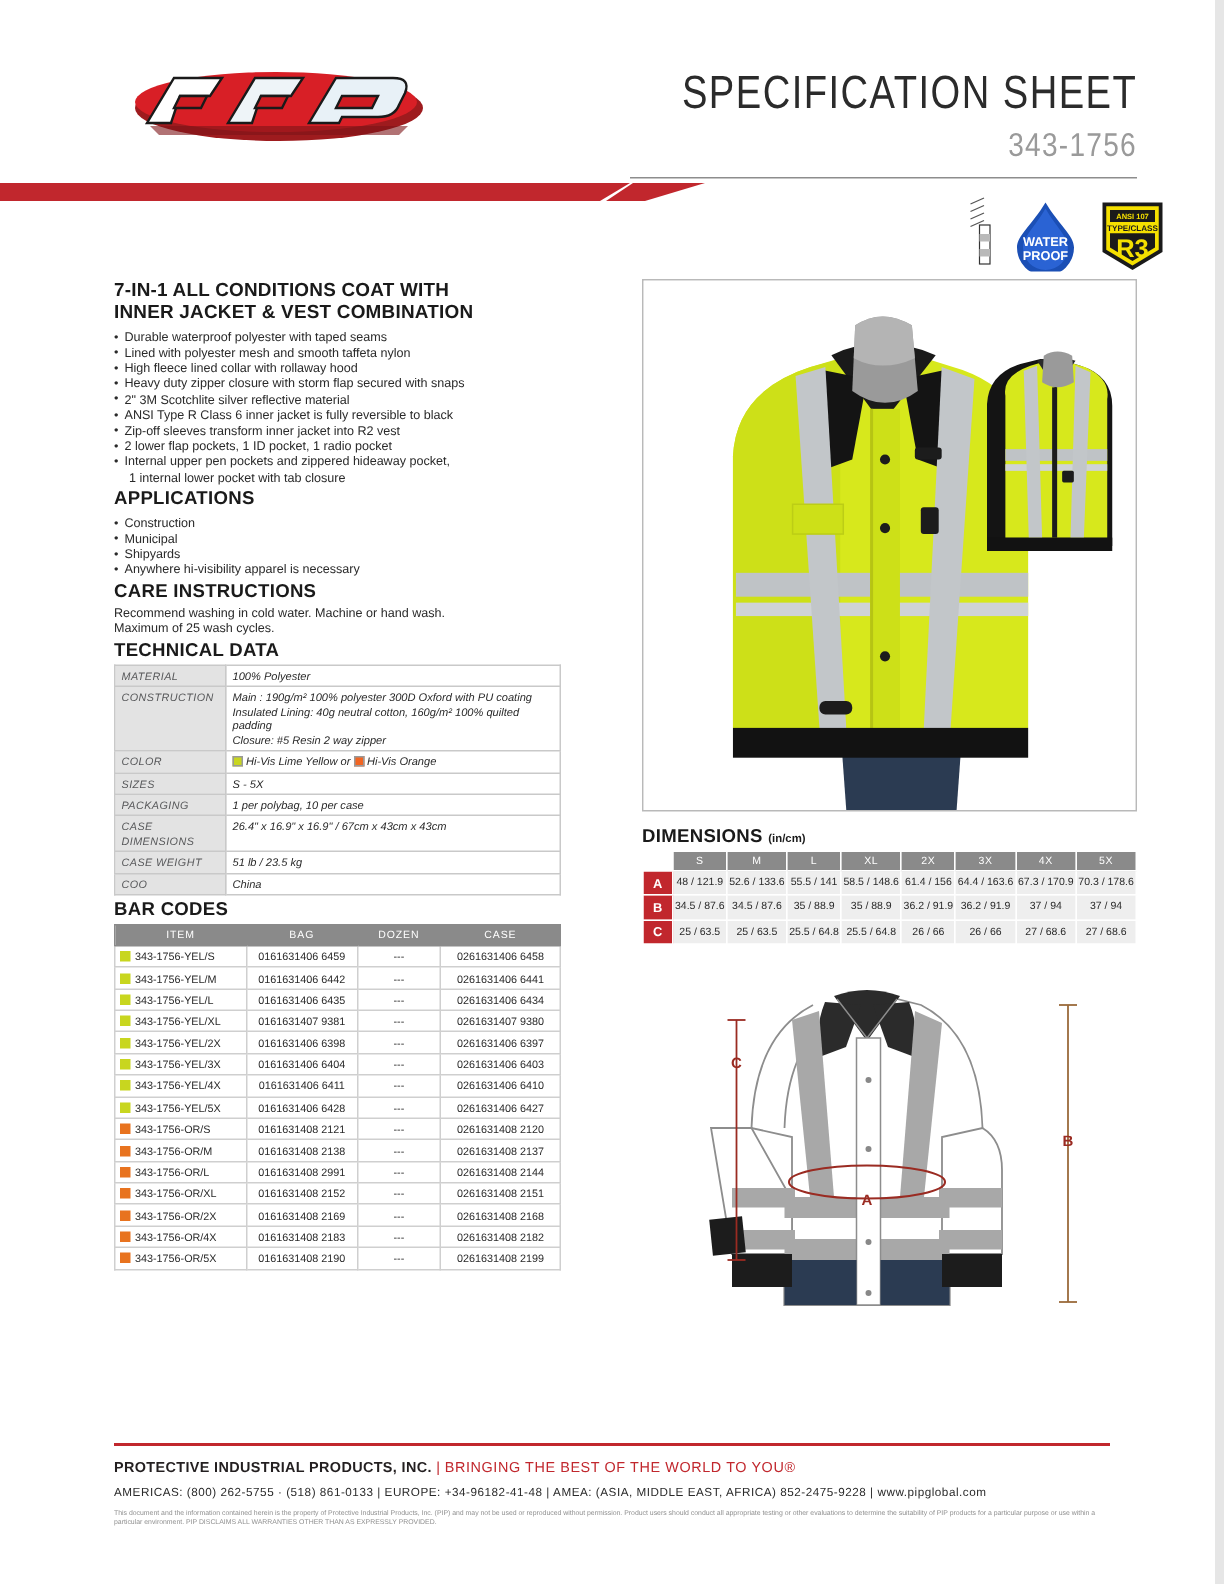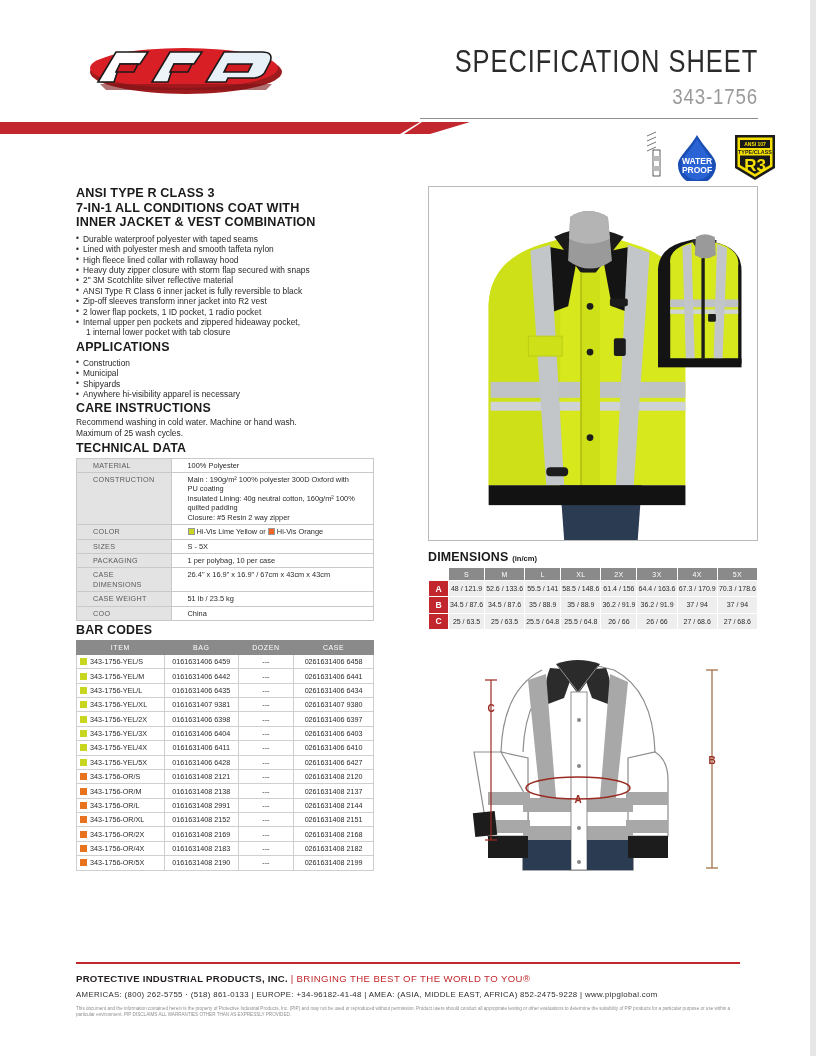--- a/index.html
+++ b/index.html
@@ -67,21 +67,21 @@
   h2.sec {
     font-size:12.4px; font-weight:bold; letter-spacing:0.2px;
     margin-top:2px; margin-bottom:2px; color:#1a1a1a;
   }
   .care-text { font-size:8.4px; line-height:10.6px; color:#2a2a2a; }
 
   
   table.tech { width:298px; border-collapse:collapse; margin-top:3px; }
   table.tech td {
     border:1px solid #c9c9c9; vertical-align:top;
-    padding:2px 16px; font-size:7.4px; line-height:9.4px; color:#2a2a2a;
+    padding:2px 4px; font-size:7.4px; line-height:9.4px; color:#2a2a2a;font-style:italic;
   }
   table.tech td.lbl {
     width:74px; background:#e3e3e3; color:#58595b;
     font-size:7.2px; letter-spacing:0.3px;
     font-family:"Liberation Sans Narrow","Liberation Sans",sans-serif;
     transform:none;
   }
   .swatch {
     display:inline-block; width:7px; height:7px; vertical-align:-1px;
     margin-right:2px; border:0.5px solid #999;
@@ -224,21 +224,20 @@
     <path d="M8 8 H38 V33 L23 42 L8 33 Z" fill="#1a1a1a"></path>
     <text x="23" y="14" font-family="Liberation Sans, sans-serif" font-size="5" font-weight="bold" fill="#f5e000" text-anchor="middle">ANSI 107</text>
     <rect x="6" y="16" width="34" height="7.5" fill="#f5e000"></rect>
     <text x="23" y="22" font-family="Liberation Sans, sans-serif" font-size="5.4" font-weight="bold" fill="#1a1a1a" text-anchor="middle">TYPE/CLASS</text>
     <text x="23" y="39" font-family="Liberation Sans, sans-serif" font-size="17" font-weight="bold" fill="#f5e000" text-anchor="middle">R2</text>
   </svg>
 
   <div class="left">
 
     <div class="prod-title">
-      <div>ANSI TYPE R CLASS 3</div>
       <div>7-IN-1  ALL CONDITIONS COAT WITH</div>
       <div>INNER JACKET &amp; VEST COMBINATION</div>
     </div>
 
     <ul class="bullets">
       <li class="bullet">Durable waterproof polyester with taped seams</li>
       <li class="bullet">Lined with polyester mesh and smooth taffeta nylon</li>
       <li class="bullet">High fleece lined collar with rollaway hood</li>
       <li class="bullet">Heavy duty zipper closure with storm flap secured with snaps</li>
       <li class="bullet">2" 3M Scotchlite silver reflective material</li>

